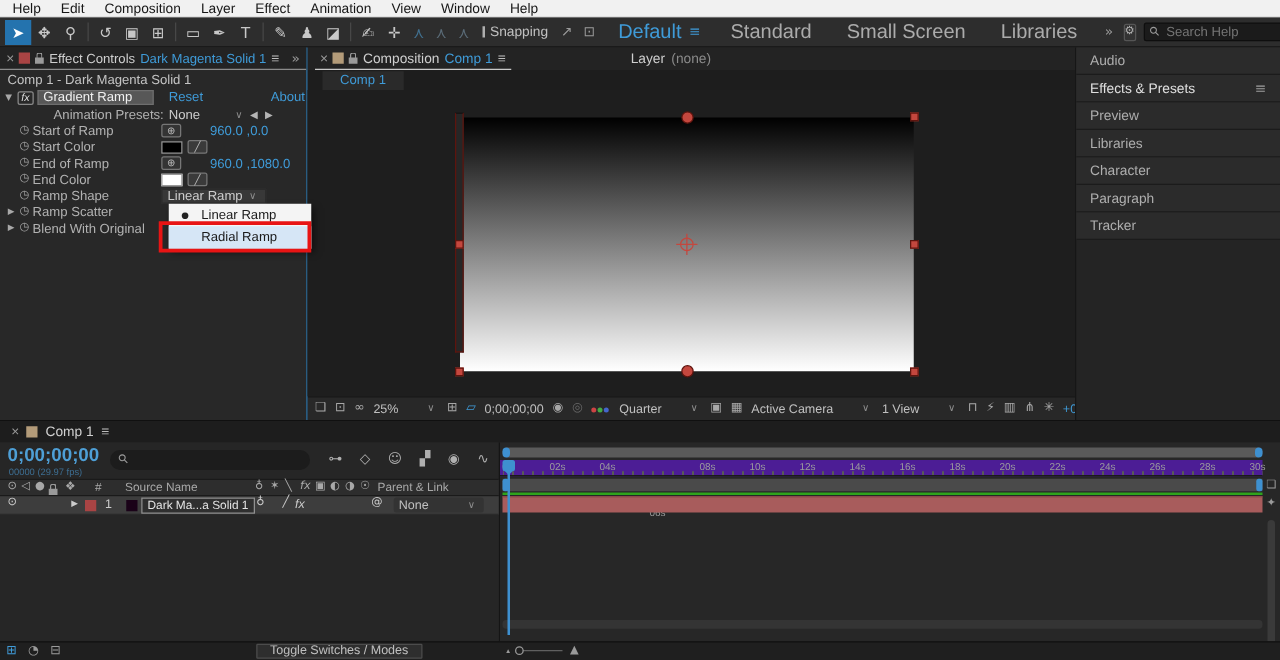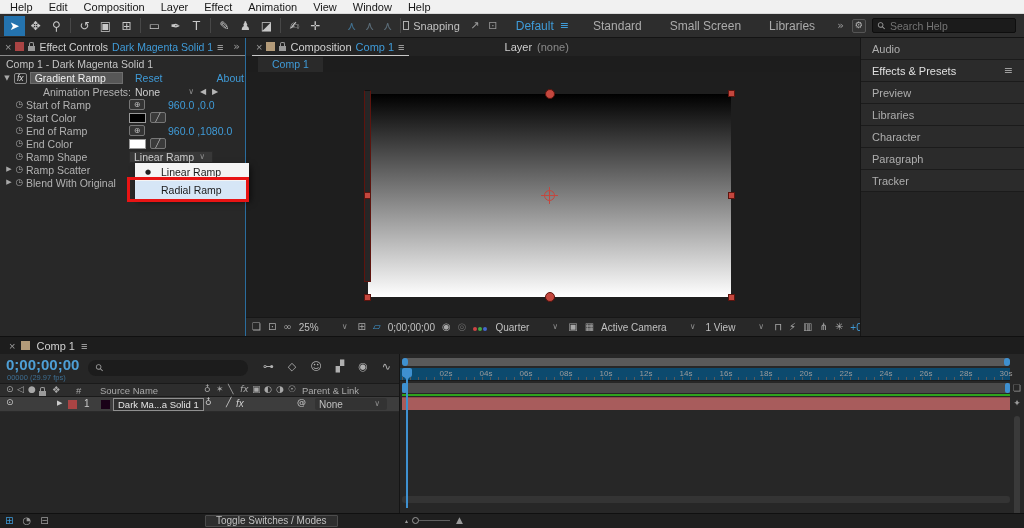--- a/index.html
+++ b/index.html
@@ -18,21 +18,21 @@
   .toolbar{height:24px;background:#2d2d2d;border-bottom:1px solid #141414;display:flex;align-items:center;
            padding:0 4px;color:#c2c2c2;white-space:nowrap}
   .tool{width:21px;height:20px;display:flex;align-items:center;justify-content:center;font-size:12px;color:#c8c8c8}
   .tool.active{background:#2473ae;color:#fff}
   .tb-div{width:1px;height:15px;background:#474747;margin:0 3px}
   .team-icon{width:18px;text-align:center;font-size:12px;color:#5a6b77}
   .team-icon.first{color:#41708f}
   .checkbox{width:9px;height:9px;border:1px solid #aeaeae;background:#2d2d2d;display:inline-block;margin-right:4px}
   .snap-label{color:#c0c0c0}
   .post-icon{width:18px;text-align:center;font-size:11px;color:#9a9a9a}
-  .ws{margin:0 14px;color:#ababab;font-size:12px}
+  .ws{margin:0 14px;color:#ababab;font-size:16px}
   .ws.active{color:#3f9bd8}
   .ws-menu{color:#3f9bd8;font-size:11px;margin-left:-8px;margin-right:10px}
   .overflow{color:#9a9a9a;font-size:11px;margin:0 8px}
   .settings-btn{width:22px;height:14px;border:1px solid #555;border-radius:2px;display:flex;align-items:center;
                 justify-content:center;font-size:9px;color:#b5b5b5;background:#333;margin-right:6px}
   .search-help{width:150px;height:15px;background:#1b1b1b;border:1px solid #0e0e0e;border-radius:2px;
                display:flex;align-items:center;padding:0 5px;margin-right:4px}
   .search-help input{background:transparent;border:none;outline:none;color:#9a9a9a;font-size:10.5px;width:120px;
                      font-family:"Liberation Sans","DejaVu Sans",sans-serif}
   .mag{display:inline-block;transform:rotate(-45deg);font-size:10px;color:#9a9a9a;margin-right:5px}
@@ -140,21 +140,21 @@
   .layer-row>span{position:absolute;top:1px}
   .name-box{border:1px solid #909090;background:#2f2f2f;color:#e4e4e4;font-size:9.5px;line-height:11px;
             padding:0 4px;top:1px}
   .parent-select{display:flex;align-items:center;width:72px;height:12px;background:#333;border-radius:2px;
                  padding:0 4px;color:#c0c0c0}
   .tl-left-empty{flex:1;background:#262626}
   .tl-right{flex:1;position:relative;background:#272727;min-width:0}
   .navigator{position:absolute;left:2px;right:14px;top:4px;height:8px;background:#5a5a5a;border-radius:4px}
   .navigator::before,.navigator::after{content:"";position:absolute;top:0;width:6px;height:8px;background:#3e90d0;border-radius:3px}
   .navigator::before{left:0}.navigator::after{right:0}
-  .ruler{position:absolute;left:0;right:14px;top:14px;height:13px;background:#0c4a6e;border-bottom:1px solid #1b1b1b}
+  .ruler{position:absolute;left:0;right:14px;top:14px;height:13px;background:#4c1d95;border-bottom:1px solid #1b1b1b}
   .tick-label{position:absolute;top:1px;font-size:8px;color:#9c9c9c;transform:translateX(-50%)}
   .ticks{position:absolute;left:2px;right:0;bottom:0;height:3px;
          background:repeating-linear-gradient(90deg,#5a5a5a 0 1px,transparent 1px 8px)}
   .workarea{position:absolute;left:2px;right:14px;top:29px;height:10px;background:#4a4a4a}
   .workarea::before,.workarea::after{content:"";position:absolute;top:0;width:5px;height:10px;background:#3e90d0;border-radius:2px}
   .workarea::before{left:0}.workarea::after{right:0}
   .greenline{position:absolute;left:2px;right:14px;top:40px;height:2px;background:#2fa31c}
   .redbar{position:absolute;left:2px;right:14px;top:43px;height:13px;background:#a85c5c;border-top:1px solid #8a4a4a}
   .playhead-line{position:absolute;left:6px;top:14px;bottom:5px;width:2px;background:#3e90d0;z-index:3}
   .playhead-head{position:absolute;left:2px;top:14px;width:10px;height:9px;background:#3e90d0;border-radius:2px;z-index:3}
@@ -492,21 +492,21 @@
         </div>
         <div class="tl-left-empty"></div>
       </div>
       <div class="tl-right">
         <div class="navigator"></div>
         <div class="ruler" id="ruler">
             <div class="ticks"></div>
             <span class="tick-label" style="left: 6px;">0s</span>
             <span class="tick-label" style="left: 46px;">02s</span>
             <span class="tick-label" style="left: 86px;">04s</span>
-            <span class="tick-label" style="left: 126px;">06s</span>
+            <span class="tick-label" style="left: 126px; margin-top: 37px;">06s</span>
             <span class="tick-label" style="left: 166px;">08s</span>
             <span class="tick-label" style="left: 206px;">10s</span>
             <span class="tick-label" style="left: 246px;">12s</span>
             <span class="tick-label" style="left: 286px;">14s</span>
             <span class="tick-label" style="left: 326px;">16s</span>
             <span class="tick-label" style="left: 366px;">18s</span>
             <span class="tick-label" style="left: 406px;">20s</span>
             <span class="tick-label" style="left: 446px;">22s</span>
             <span class="tick-label" style="left: 486px;">24s</span>
             <span class="tick-label" style="left: 526px;">26s</span>

